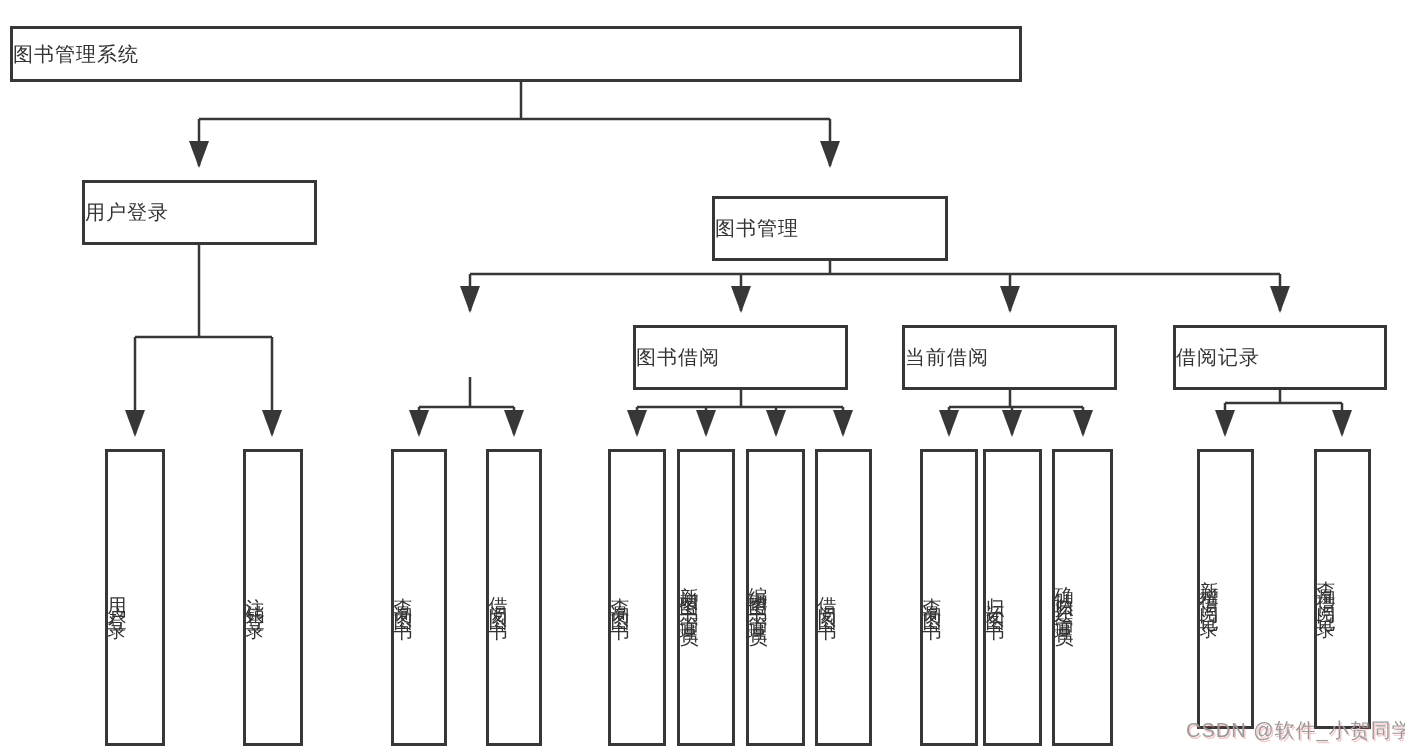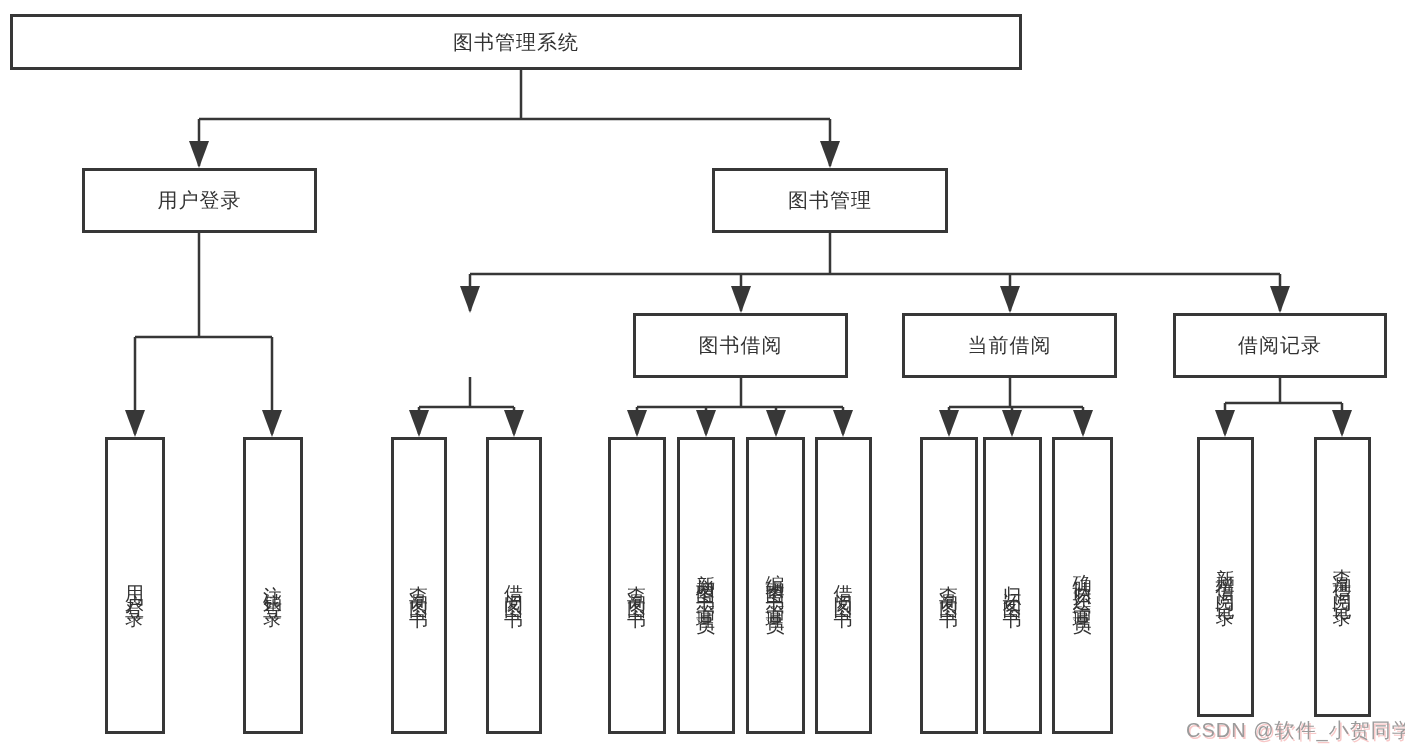--- a/index.html
+++ b/index.html
@@ -3,21 +3,21 @@
 <meta charset="utf-8">
 <style>
   html,body{margin:0;padding:0;background:#fff;}
   .canvas{
     position:relative;width:1405px;height:747px;background:#fff;overflow:hidden;
     font-family:"Liberation Sans","DejaVu Sans",sans-serif;
   }
   .wires{position:absolute;left:0;top:0;z-index:1;}
   .node{
     position:absolute;background:#fff;border:3px solid #373737;box-sizing:border-box;
-    display:flex;align-items:center;justify-content:center;color:#333;z-index:2;
+    display:flex;align-items:center;color:#333;z-index:2;margin-top:12px;
   }
   .h-label{font-size:20px;letter-spacing:1px;white-space:nowrap;}
   .vtext{
     writing-mode:vertical-rl;text-orientation:mixed;
     font-size:19px;line-height:1;letter-spacing:8px;white-space:nowrap;
   }
   .watermark{
     position:absolute;left:1186px;top:717px;z-index:3;
     font-size:20px;color:#9b9b9b;letter-spacing:1px;white-space:nowrap;
     text-shadow:1.5px 1.5px 0 rgba(235,95,95,0.35);
@@ -68,21 +68,21 @@
     </g>
   </svg>
 
   <div class="node" style="left:10px;top:14px;width:1012px;height:56px;">
     <span class="h-label">图书管理系统</span>
   </div>
 
   <div class="node" style="left:82px;top:168px;width:235px;height:65px;">
     <span class="h-label">用户登录</span>
   </div>
-  <div class="node" style="left:712px;top:168px;width:236px;height:65px;">
+  <div class="node" style="left:712px;top:184px;width:236px;height:65px;">
     <span class="h-label">图书管理</span>
   </div>
 
   <div class="node" style="left:902px;top:313px;width:215px;height:65px;">
     <span class="h-label">当前借阅</span>
   </div>
   <div class="node" style="left:633px;top:313px;width:215px;height:65px;">
     <span class="h-label">图书借阅</span>
   </div>
   <div class="node" style="left:1173px;top:313px;width:214px;height:65px;">

